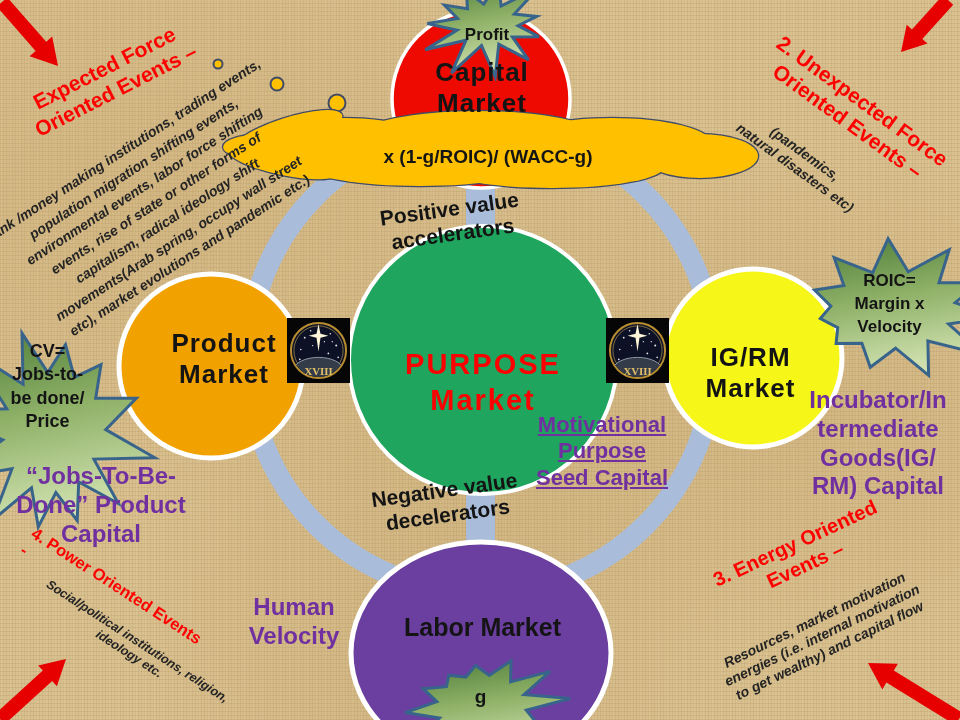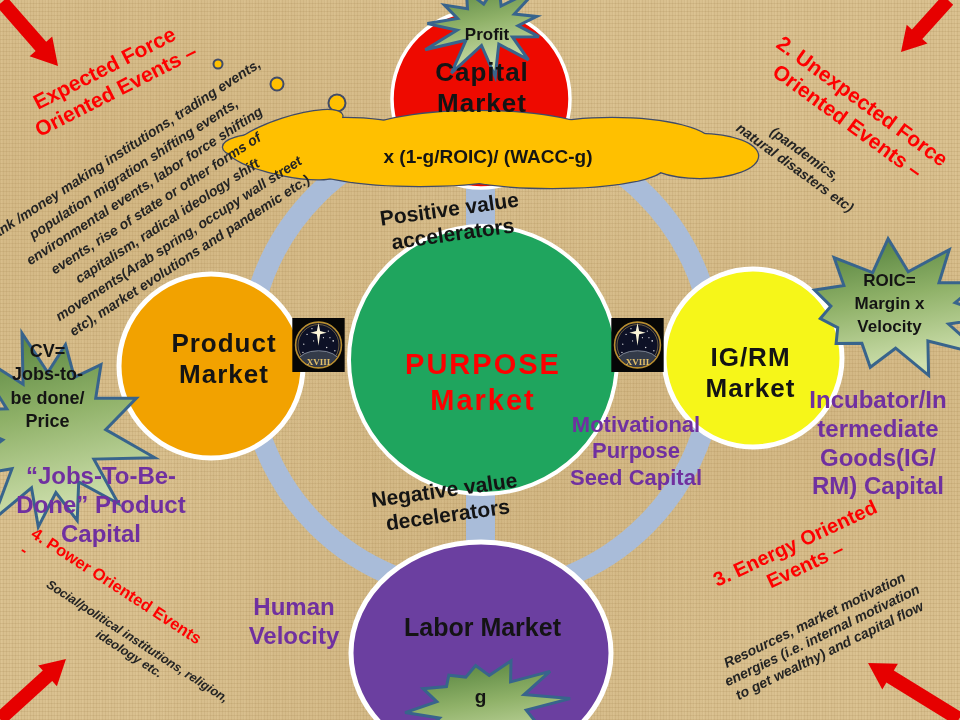--- a/index.html
+++ b/index.html
@@ -8,21 +8,21 @@
     background-color:#d9c08f;
     background-image:
       radial-gradient(ellipse at 18% 28%, rgba(186,148,86,.22), transparent 42%),
       radial-gradient(ellipse at 78% 55%, rgba(175,135,72,.18), transparent 45%),
       radial-gradient(ellipse at 45% 85%, rgba(165,125,62,.15), transparent 40%),
       repeating-linear-gradient(0deg, rgba(139,106,52,.13) 0 1px, transparent 1px 4px),
       repeating-linear-gradient(90deg, rgba(139,106,52,.11) 0 1px, transparent 1px 3px),
       repeating-linear-gradient(90deg, rgba(245,226,180,.10) 0 2px, transparent 2px 9px);
   }
   #shapes{position:absolute;left:0;top:0;}
-  .icon-badge{position:absolute;width:63px;height:54px;}
+  .icon-badge{position:absolute;width:63px;height:65px;}
   .icon-badge svg{display:block;width:100%;height:100%;}
   .t{position:absolute;font-weight:700;white-space:pre-line;text-align:center;
      line-height:1.2;color:#141414;}
   .purple{color:#7030a0;}
   .redtxt{color:#fe0000;}
   .ital{font-style:italic;color:#242424;}
   .formula-line{line-height:1.28;}
 </style>
 </head>
 <body>
@@ -175,21 +175,21 @@
 
   <div class="t purple" style="left:-5px;top:462px;width:212px;font-size:24px;">“Jobs-To-Be-
 Done” Product
 Capital</div>
   <div class="t purple" style="left:779px;top:386px;width:198px;font-size:24px;">Incubator/In
 termediate
 Goods(IG/
 RM) Capital</div>
   <div class="t purple" style="left:224px;top:593px;width:140px;font-size:24px;">Human
 Velocity</div>
-  <div class="t purple" style="left:536px;top:412px;width:200px;font-size:22px;">Motivational
+  <div class="t purple" style="left:502px;top:412px;width:200px;font-size:22px;text-decoration:underline;">Motivational
 Purpose
 Seed Capital</div>
 
   <div class="t" style="left:278px;top:122px;width:420px;font-size:19px;">
     <div class="formula-line">x (1-g/ROIC)/ (WACC-g)</div>
   </div>
 
   <div class="t" style="left:427px;top:13px;width:120px;font-size:17px;margin-top:12px;">Profit</div>
   <div class="t" style="left:-35px;top:340px;width:165px;font-size:18px;line-height:1.3;">CV=
 Jobs-to-

